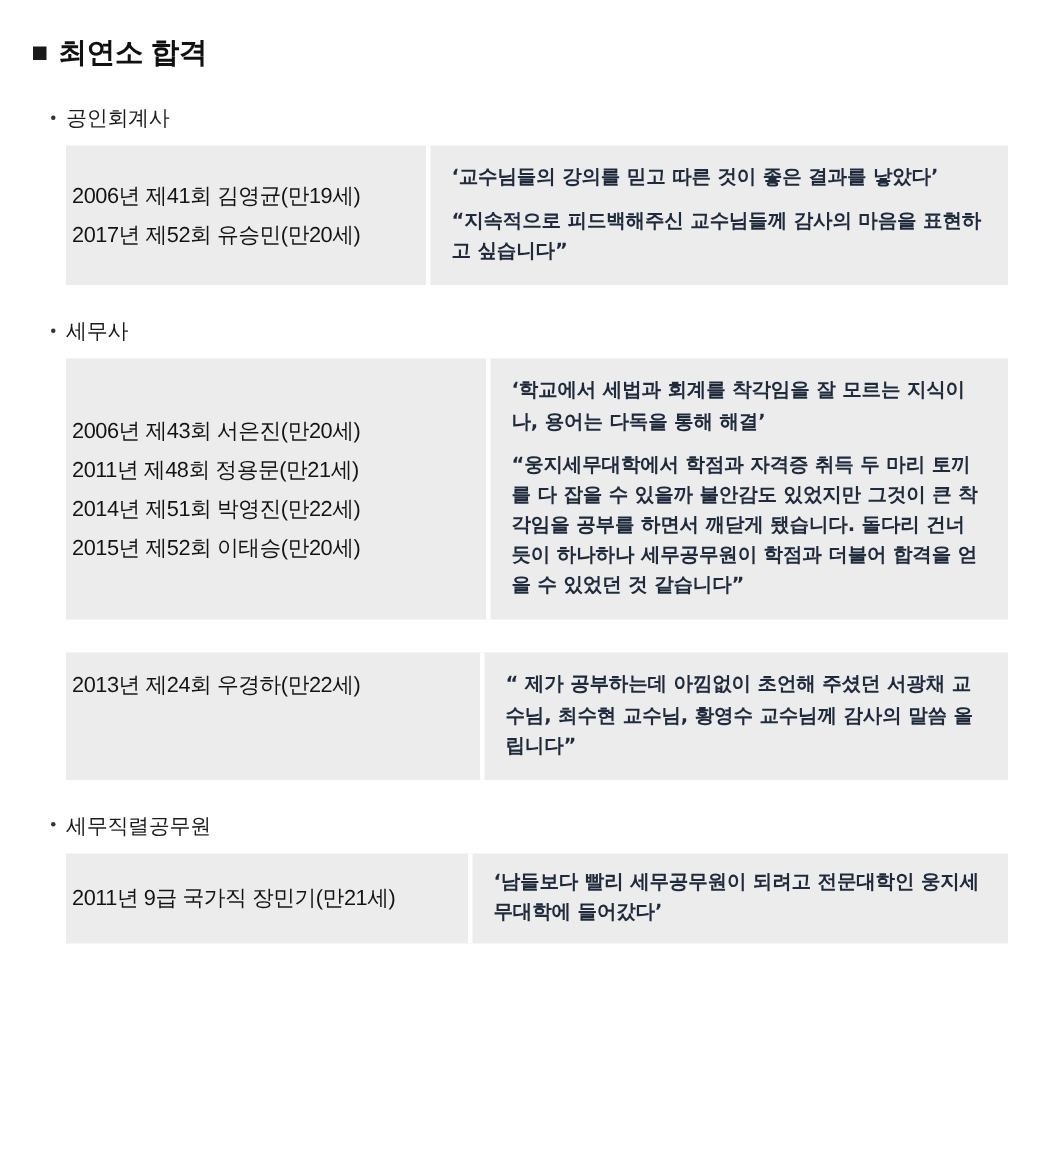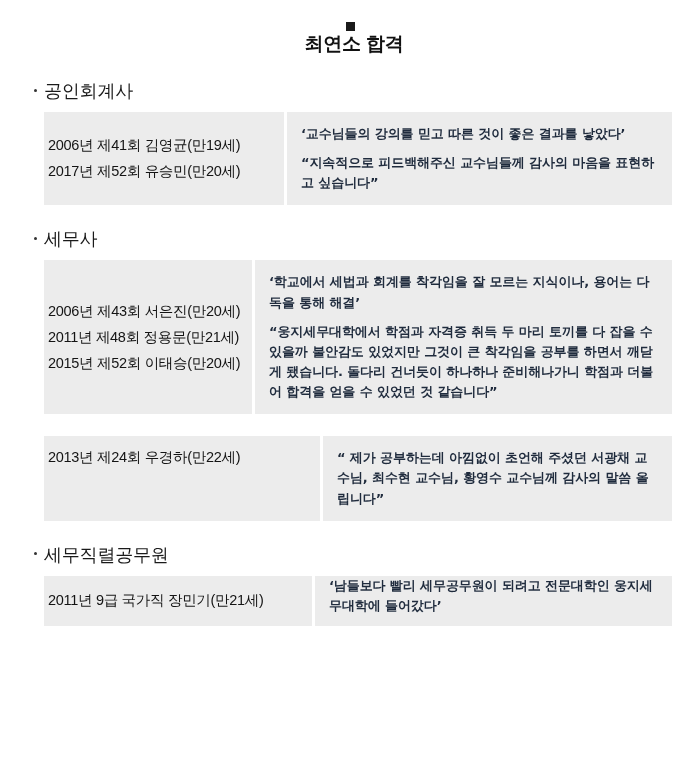--- a/index.html
+++ b/index.html
@@ -19,35 +19,34 @@
     padding: 16px 14px 0 14px;
   }
   .page-title {
     font-size: 19px;
     font-weight: bold;
     color: #111111;
     margin: 6px 0 0 8px;
     display: flex;
     align-items: center;
     letter-spacing: -0.2px;
-    flex-direction: column;
   }
   .bullet-square {
     display: inline-block;
     width: 9px;
     height: 9px;
     background: #1a1a1a;
     margin-right: 8px;
     flex: none;
   }
   .section {
     margin-top: 22px;
   }
   .section-title {
-    font-size: 18px;
+    font-size: 14px;
     color: #1a1a1a;
     margin-left: 20px;
     margin-bottom: 9px;
     display: flex;
     align-items: center;
     letter-spacing: -0.2px;
   }
   .dot {
     display: inline-block;
     width: 3px;
@@ -92,24 +91,24 @@
   .quote-line {
     font-size: 13px;
     color: #1f2b3d;
     line-height: 1.55;
     letter-spacing: -0.1px;
     font-family: "DejaVu Sans", sans-serif;
     font-weight: 600;
   }
   
   .sec-cpa .names { width: 240px; }
-  .sec-tax .names { width: 208px; }
+  .sec-tax .names { width: 280px; }
   .sec-appraiser .names { width: 276px; justify-content: space-between; }
   .sec-officer .names { width: 268px; padding-top: 10px; padding-bottom: 10px; }
-  .sec-officer .quotes { padding-top: 0; padding-bottom: 10px; }
+  .sec-officer .quotes { padding-top: 10px; padding-bottom: 10px; }
 </style>
 </head>
 <body>
 
 <div class="page">
 
   <div class="page-title">
     <span class="bullet-square"></span>
     <span>최연소 합격</span>
   </div>
@@ -133,25 +132,26 @@
 
   <div class="section sec-tax">
     <div class="section-title">
       <span class="dot"></span>
       <span>세무사</span>
     </div>
     <div class="row">
       <div class="names">
         <div class="name-line">2006년 제43회 서은진(만20세)</div>
         <div class="name-line">2011년 제48회 정용문(만21세)</div>
+        <div class="name-line">2014년 제51회 박영진(만22세)</div>
         <div class="name-line">2015년 제52회 이태승(만20세)</div>
       </div>
       <div class="quotes">
         <div class="quote-line">‘학교에서 세법과 회계를 착각임을 잘 모르는 지식이나, 용어는 다독을 통해 해결’</div>
-        <div class="quote-line">“웅지세무대학에서 학점과 자격증 취득 두 마리 토끼를 다 잡을 수 있을까 불안감도 있었지만 그것이 큰 착각임을 공부를 하면서 깨닫게 됐습니다. 돌다리 건너듯이 하나하나 준비해나가니 학점과 더불어 합격을 얻을 수 있었던 것 같습니다”</div>
+        <div class="quote-line">“웅지세무대학에서 학점과 자격증 취득 두 마리 토끼를 다 잡을 수 있을까 불안감도 있었지만 그것이 큰 착각임을 공부를 하면서 깨닫게 됐습니다. 돌다리 건너듯이 하나하나 세무공무원이 학점과 더불어 합격을 얻을 수 있었던 것 같습니다”</div>
       </div>
     </div>
   </div>
 
   <div class="section sec-appraiser">
     <div class="row">
       <div class="names">
         <div class="name-line">2013년 제24회 우경하(만22세)</div>
       </div>
       <div class="quotes">

